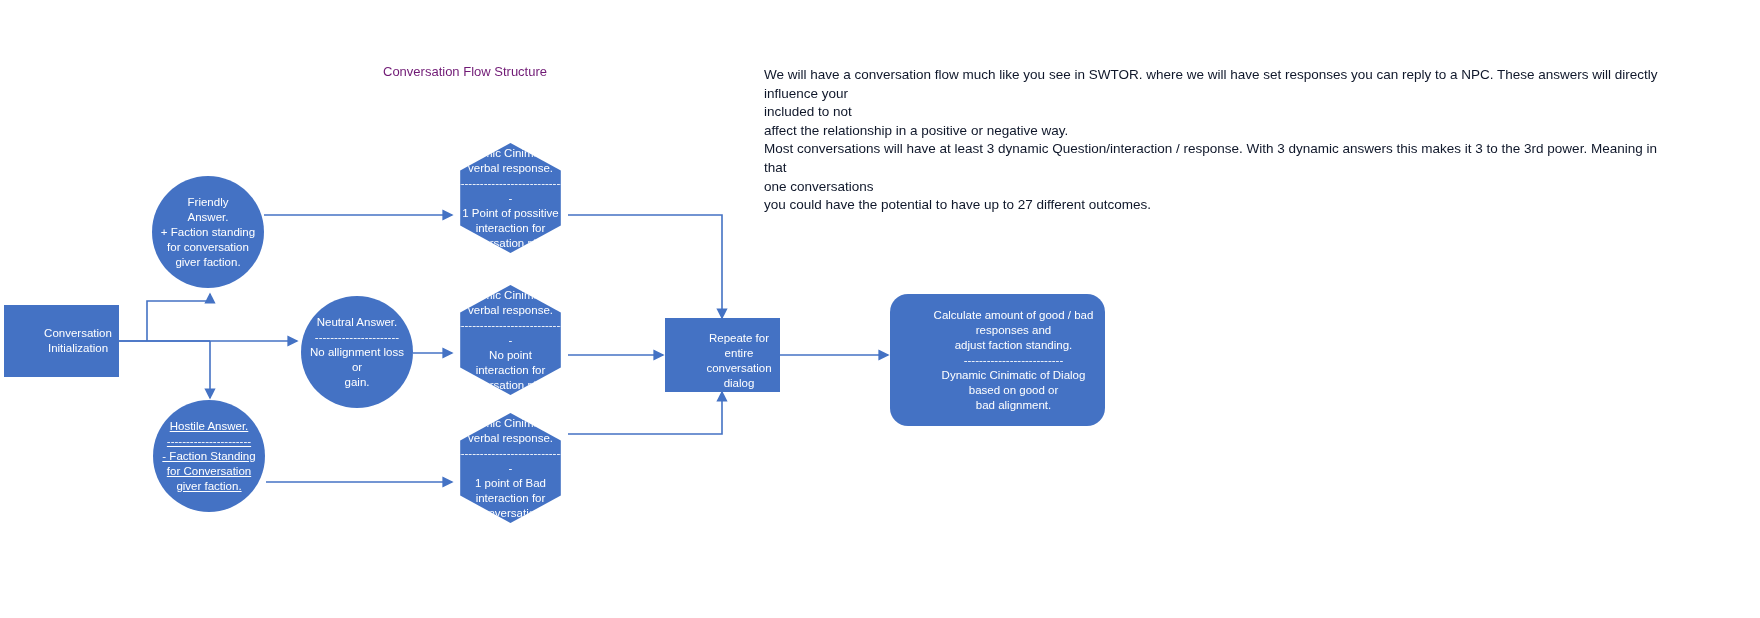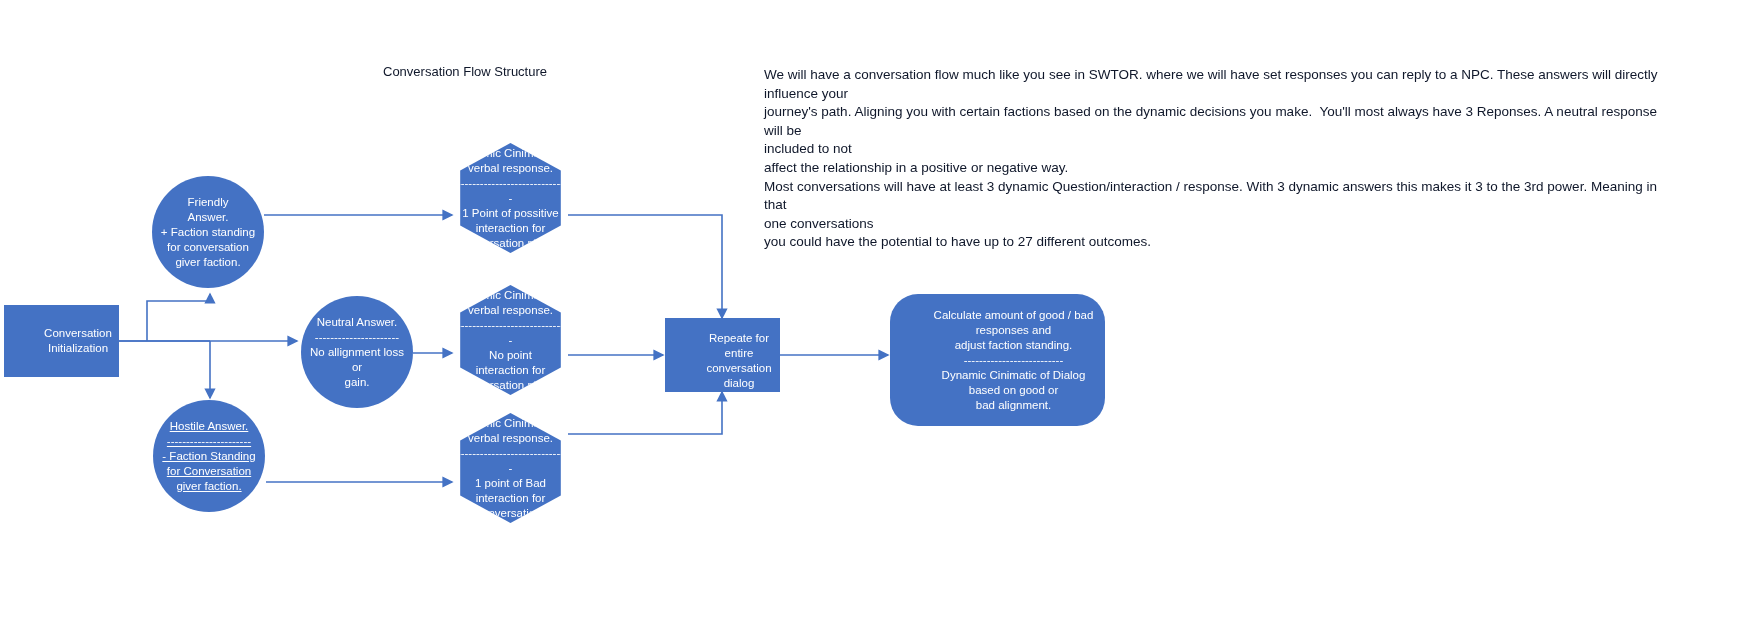--- a/index.html
+++ b/index.html
@@ -41,26 +41,26 @@
     border: 1px solid #4472C4;
     padding-left: 33px;
   }
   .circle-node {
     border-radius: 50%;
   }
   .hex-node {
     clip-path: polygon(50% 0%, 93% 25%, 93% 75%, 50% 100%, 7% 75%, 7% 25%);
   }
   .round-node {
-    border-radius: 28px;
+    border-radius: 18px;
     padding-left: 32px;
   }
   .diagram-title {
     position: absolute;
-    color: #0f172a;
+    color: #701a75;
     font-size: 13px;
     line-height: 16px;
     white-space: nowrap;
   }
   .note-block {
     position: absolute;
     color: #0f172a;
     font-size: 13.5px;
     line-height: 18.6px;
     width: 900px;
@@ -180,21 +180,20 @@
     <span class="txt">Calculate amount of good / bad responses and
 adjust faction standing.
 --------------------------
 Dynamic Cinimatic of Dialog based on good or
 bad alignment.</span>
   </div>
 
   <div class="note-block" style="left:764px; top:66px;">
     <span class="note-line">We will have a conversation flow much like you see in SWTOR. where we will have set responses you can reply to a NPC. These answers will directly</span>
     <span class="note-line">influence your</span>
-    <span class="note-line">journey's path. Aligning you with certain factions based on the dynamic decisions you make.  You'll most always have 3 Reponses. A neutral response will be</span>
     <span class="note-line">included to not</span>
     <span class="note-line">affect the relationship in a positive or negative way.</span>
     <span class="note-line">Most conversations will have at least 3 dynamic Question/interaction / response. With 3 dynamic answers this makes it 3 to the 3rd power. Meaning in that</span>
     <span class="note-line">one conversations</span>
     <span class="note-line">you could have the potential to have up to 27 different outcomes.</span>
   </div>
 
 </div>
 
 </body></html>

